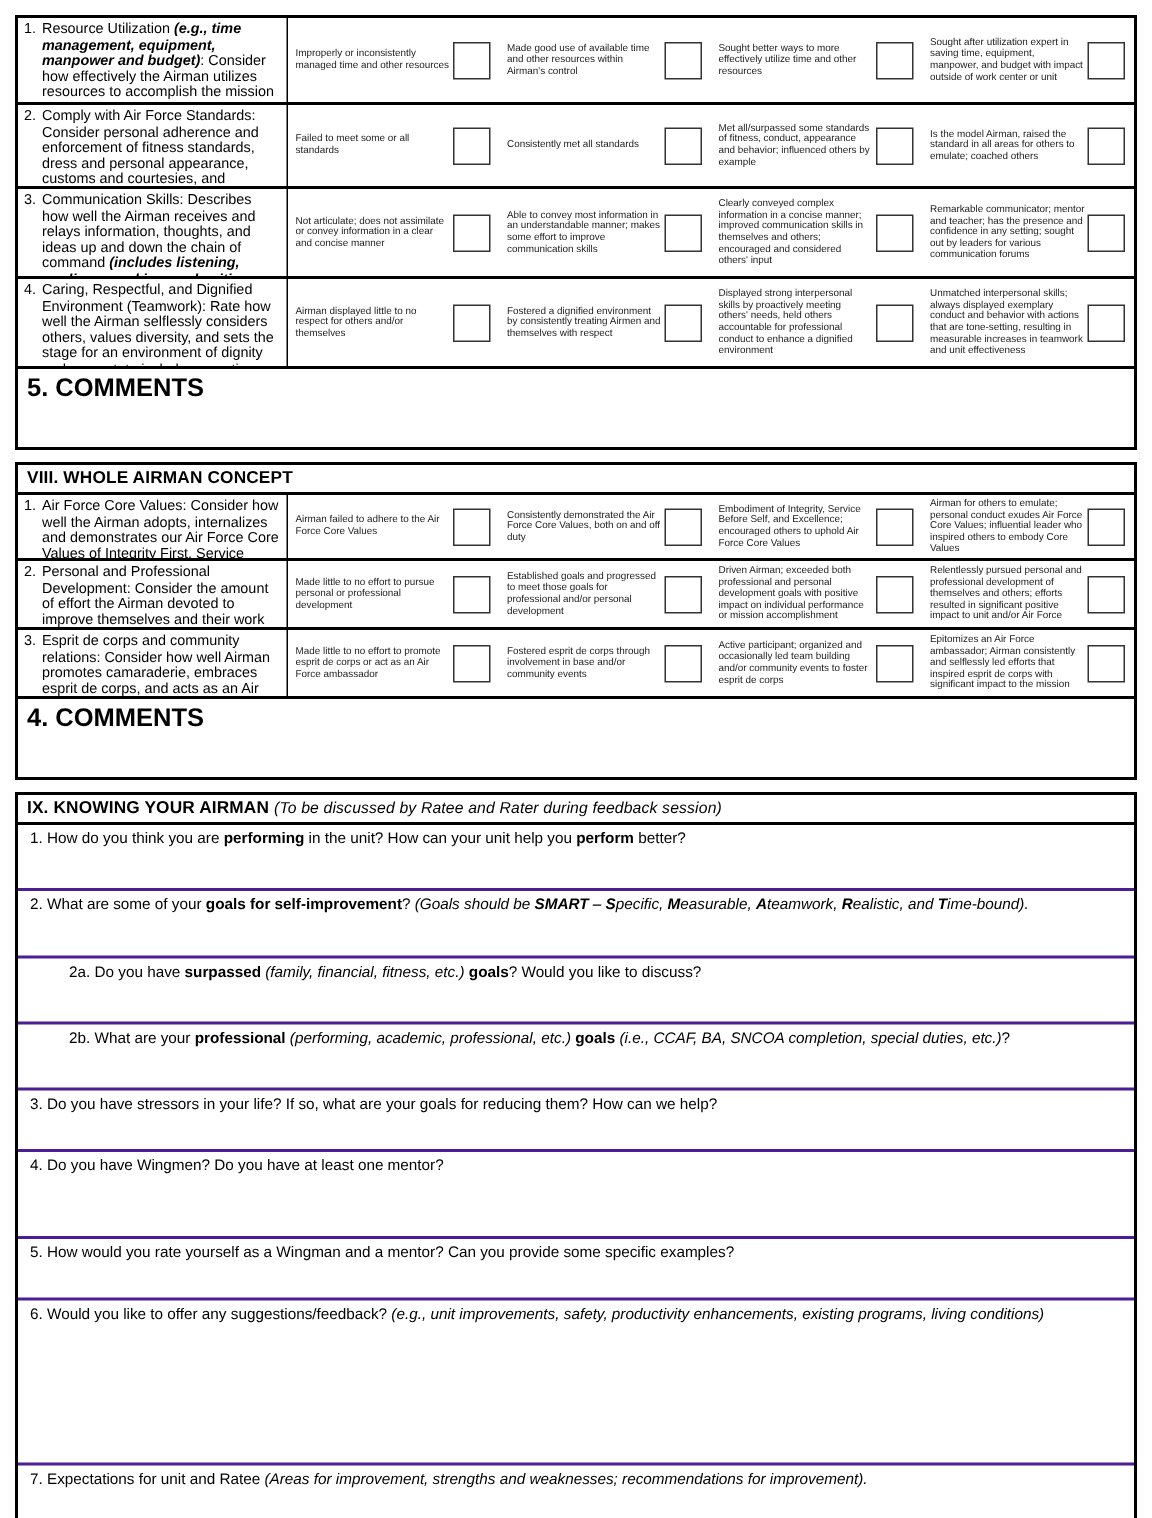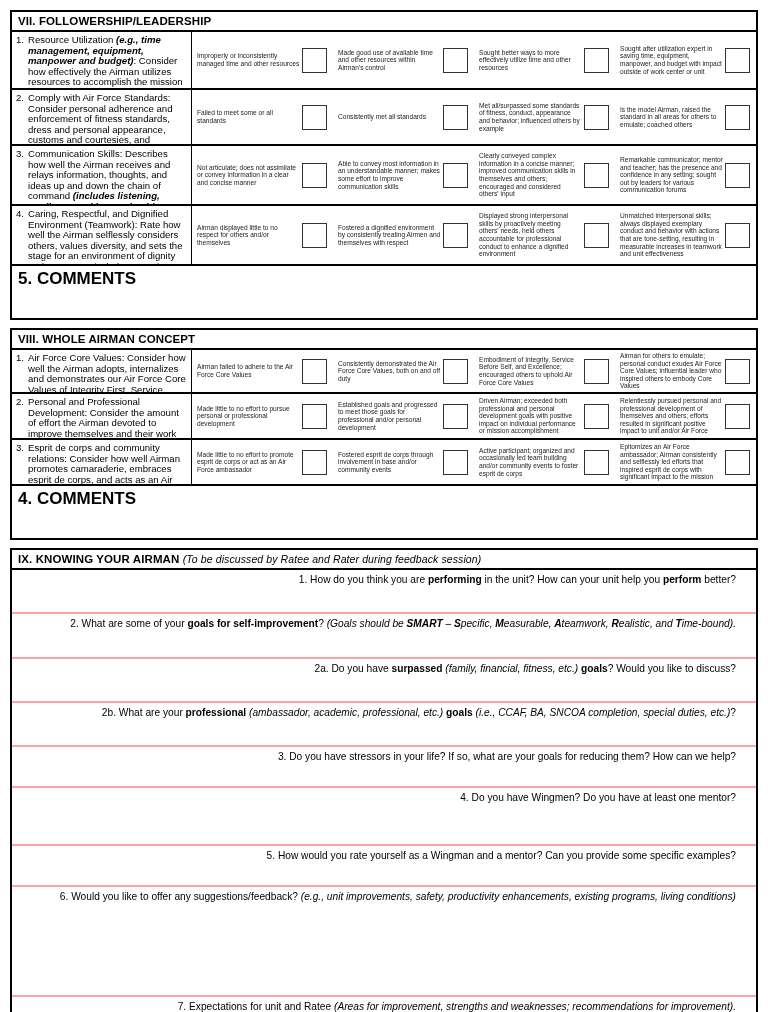--- a/index.html
+++ b/index.html
@@ -102,38 +102,36 @@
     border-top: 2px solid #000;
     font-size: 17px;
     font-weight: bold;
     padding: 3px 5px 3px 6px;
   }
 
   .spacer-gap { height: 8px; }
 
   
   .q-row {
-    border-bottom: 2px solid #fca5a5;
-    padding: 4px 20px 4px 8px;
+    border-bottom: 2px solid #4c1d95;
+    padding: 4px 10px 4px 8px;
     font-size: 10.2px;
     line-height: 12px;
     box-sizing: border-box;
-    text-align: right;
   }
   .q-row i { font-style: italic; }
   .q-row b { font-weight: bold; }
   .indent { padding-left: 26px; }
 </style>
 </head>
 <body>
 
 <div class="page">
 
   <div class="sectionbox">
-    <div class="sec-header">VII. FOLLOWERSHIP/LEADERSHIP</div>
     <div id="sec7-rows">
         <div class="rate-row" style="height: 58px;">
           <div class="factor">
             <span class="num">1.</span>
             <span class="body">Resource Utilization <i>(e.g., time management, equipment, manpower and budget)</i>: Consider how effectively the Airman utilizes resources to accomplish the mission</span>
           </div>
           <div class="descs">
             <div class="desc">
               <span class="txt">Improperly or inconsistently managed time and other resources</span>
               <div class="chk"></div>
@@ -322,21 +320,21 @@
         <div class="q-row" style="height: 44px;">
           <div><span>1. How do you think you are </span><b>performing</b><span> in the unit? How can your unit help you </span><b>perform</b><span> better?</span></div>
         </div>
         <div class="q-row" style="height: 45px;">
           <div><span>2. What are some of your </span><b>goals for self-improvement</b><span>? </span><i>(Goals should be </i><b><i>SMART</i></b><i> – </i><b><i>S</i></b><i>pecific, </i><b><i>M</i></b><i>easurable, </i><b><i>A</i></b><i>teamwork, </i><b><i>R</i></b><i>ealistic, and </i><b><i>T</i></b><i>ime-bound).</i></div>
         </div>
         <div class="q-row" style="height: 44px;">
           <div class="indent"><span>2a. Do you have </span><b>surpassed</b><span> </span><i>(family, financial, fitness, etc.)</i><span> </span><b>goals</b><span>?  Would you like to discuss?</span></div>
         </div>
         <div class="q-row" style="height: 44px;">
-          <div class="indent"><span>2b. What are your </span><b>professional</b><span> </span><i>(ambassador, academic, professional, etc.)</i><span> </span><b>goals</b><span> </span><i>(i.e., CCAF, BA, SNCOA completion, special duties, etc.)</i><span>?</span></div>
+          <div class="indent"><span>2b. What are your </span><b>professional</b><span> </span><i>(performing, academic, professional, etc.)</i><span> </span><b>goals</b><span> </span><i>(i.e., CCAF, BA, SNCOA completion, special duties, etc.)</i><span>?</span></div>
         </div>
         <div class="q-row" style="height: 41px;">
           <div><span>3. Do you have stressors in your life? If so, what are your goals for reducing them? How can we help?</span></div>
         </div>
         <div class="q-row" style="height: 58px;">
           <div><span>4. Do you have Wingmen? Do you have at least one mentor?</span></div>
         </div>
         <div class="q-row" style="height: 41px;">
           <div><span>5. How would you rate yourself as a Wingman and a mentor? Can you provide some specific examples?</span></div>
         </div>

